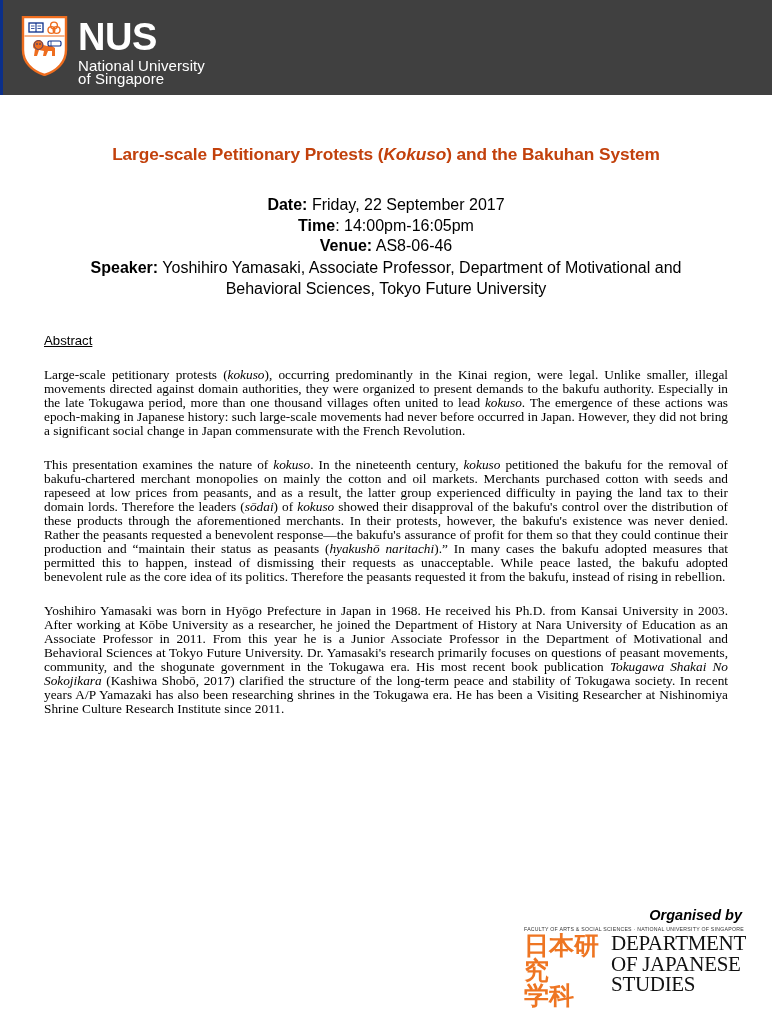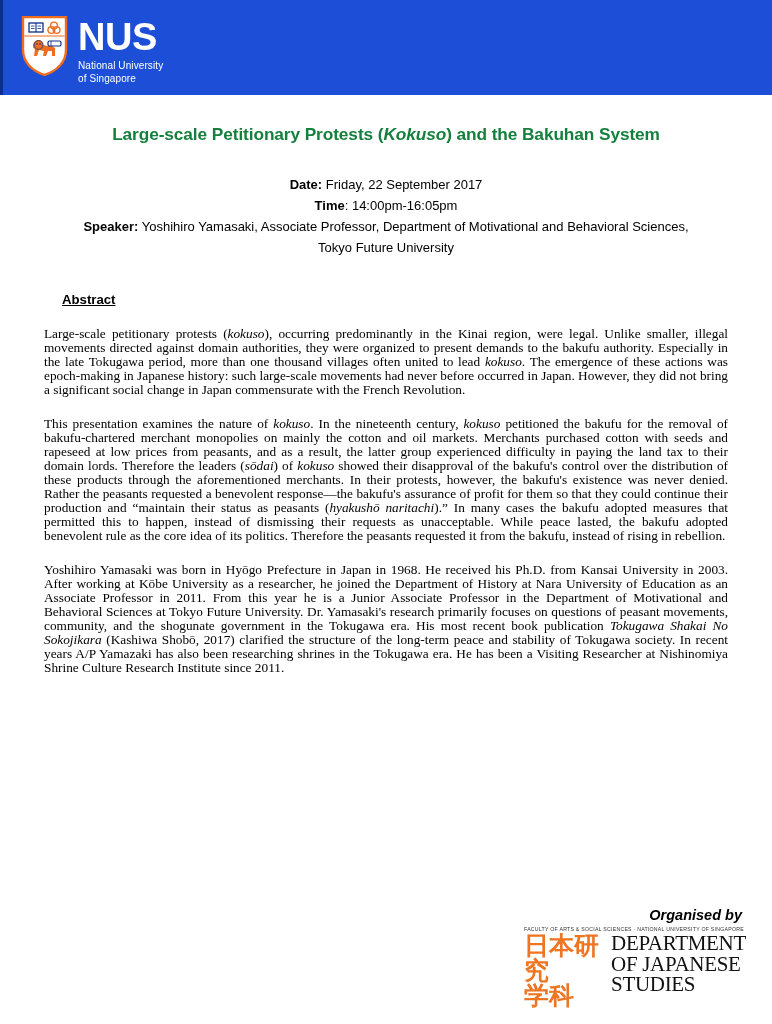--- a/index.html
+++ b/index.html
@@ -15,21 +15,21 @@
     position: relative;
   }
 
   
   .header-band {
     position: absolute;
     top: 0;
     left: 0;
     width: 772px;
     height: 95px;
-    background: #1d4ed8;
+    background: #404040;
     box-sizing: border-box;
     border-left: 3px solid #0b2f8a;
   }
   .nus-logo-wrap {
     position: absolute;
     left: 18px;
     top: 16px;
     display: flex;
     align-items: flex-start;
   }
@@ -48,73 +48,72 @@
   .nus-letters {
     font-family: "Liberation Sans", sans-serif;
     font-weight: bold;
     font-size: 38px;
     letter-spacing: -0.5px;
     color: #ffffff;
     line-height: 38px;
   }
   .nus-sub {
     font-family: "Liberation Sans", sans-serif;
-    font-size: 10px;
+    font-size: 15px;
     color: #ffffff;
     line-height: 13px;
     margin-top: 3px;
     letter-spacing: 0.1px;
   }
 
   
   .page {
     position: absolute;
     top: 95px;
     left: 0;
     width: 772px;
     padding: 0 44px;
     box-sizing: border-box;
   }
 
   .talk-title {
-    color: #15803d;
+    color: #c2410c;
     font-family: "Liberation Sans", sans-serif;
     font-weight: bold;
     font-size: 17.3px;
     text-align: center;
-    margin: 28px 0 0 0;
+    margin: 48px 0 0 0;
     line-height: 22px;
     letter-spacing: -0.1px;
   }
   .talk-title em { font-style: italic; }
 
   .event-meta {
     margin-top: 30px;
     text-align: center;
     font-family: "Liberation Sans", sans-serif;
-    font-size: 13px;
+    font-size: 16px;
     line-height: 20.5px;
     color: #000000;
   }
   .event-meta .lbl { font-weight: bold; }
   .event-meta .ln { display: block; }
   .event-meta .speaker-line {
     display: block;
     padding: 0 30px;
     line-height: 21px;
   }
 
   .section-head {
     font-family: "Liberation Sans", sans-serif;
-    font-weight: bold;
+    font-weight: normal;
     font-size: 13.2px;
     color: #000000;
     text-decoration: underline;
     margin-top: 34px;
-    margin-left: 18px;
   }
   .section-head.speaker-head { margin-top: 40px; }
 
   p.body-par {
     font-family: "Liberation Serif", serif;
     font-size: 13.3px;
     line-height: 14px;
     text-align: justify;
     color: #000000;
     margin: 20px 0 0 0;
@@ -216,20 +215,21 @@
   </div>
 </div>
 
 <div class="page">
 
   <div class="talk-title"><span>Large-scale Petitionary Protests (</span><em>Kokuso</em><span>) and the Bakuhan System</span></div>
 
   <div class="event-meta">
     <span class="ln"><span class="lbl">Date:</span> <span>Friday, 22 September 2017</span></span>
     <span class="ln"><span class="lbl">Time</span><span>: 14:00pm-16:05pm</span></span>
+    <span class="ln"><span class="lbl">Venue:</span> <span>AS8-06-46</span></span>
     <span class="speaker-line"><span class="lbl">Speaker:</span> <span>Yoshihiro Yamasaki, Associate Professor, Department of Motivational and Behavioral Sciences, Tokyo Future University</span></span>
   </div>
 
   <div class="section-head">Abstract</div>
 
   <p class="body-par"><span>Large-scale petitionary protests (</span><em>kokuso</em><span>), occurring predominantly in the Kinai region, were legal. Unlike smaller, illegal movements directed against domain authorities, they were organized to present demands to the bakufu authority. Especially in the late Tokugawa period, more than one thousand villages often united to lead </span><em>kokuso</em><span>. The emergence of these actions was epoch-making in Japanese history: such large-scale movements had never before occurred in Japan. However, they did not bring a significant social change in Japan commensurate with the French Revolution.</span></p>
 
   <p class="body-par"><span>This presentation examines the nature of </span><em>kokuso</em><span>. In the nineteenth century, </span><em>kokuso</em><span> petitioned the bakufu for the removal of bakufu-chartered merchant monopolies on mainly the cotton and oil markets. Merchants purchased cotton with seeds and rapeseed at low prices from peasants, and as a result, the latter group experienced difficulty in paying the land tax to their domain lords. Therefore the leaders (</span><em>sōdai</em><span>) of </span><em>kokuso</em><span> showed their disapproval of the bakufu's control over the distribution of these products through the aforementioned merchants. In their protests, however, the bakufu's existence was never denied. Rather the peasants requested a benevolent response—the bakufu's assurance of profit for them so that they could continue their production and “maintain their status as peasants (</span><em>hyakushō naritachi</em><span>).” In many cases the bakufu adopted measures that permitted this to happen, instead of dismissing their requests as unacceptable. While peace lasted, the bakufu adopted benevolent rule as the core idea of its politics. Therefore the peasants requested it from the bakufu, instead of rising in rebellion.</span></p>
 
 

